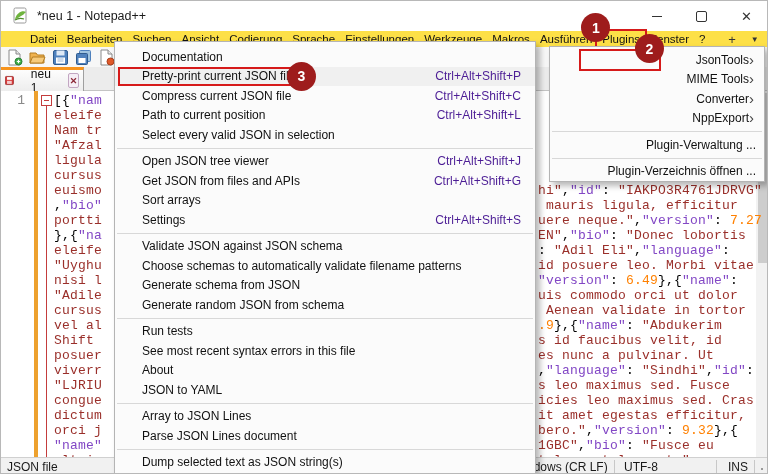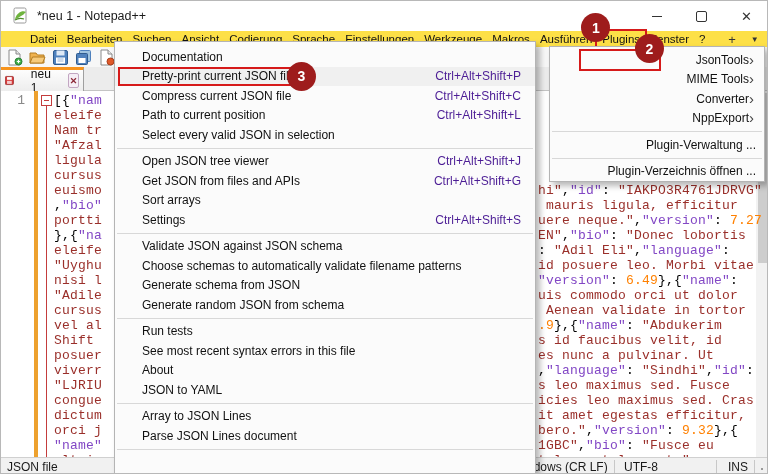--- a/index.html
+++ b/index.html
@@ -338,15 +338,18 @@
         <span class="lbl">JSON to YAML</span>
       </div>
       <div class="msep"></div>
       <div class="mrow">
         <span class="lbl">Array to JSON Lines</span>
       </div>
       <div class="mrow">
         <span class="lbl">Parse JSON Lines document</span>
       </div>
       <div class="msep"></div>
+      <div class="mrow">
+        <span class="lbl">Dump selected text as JSON string(s)</span>
+      </div>
     </div>
 
 </div>
 
 </body></html>

